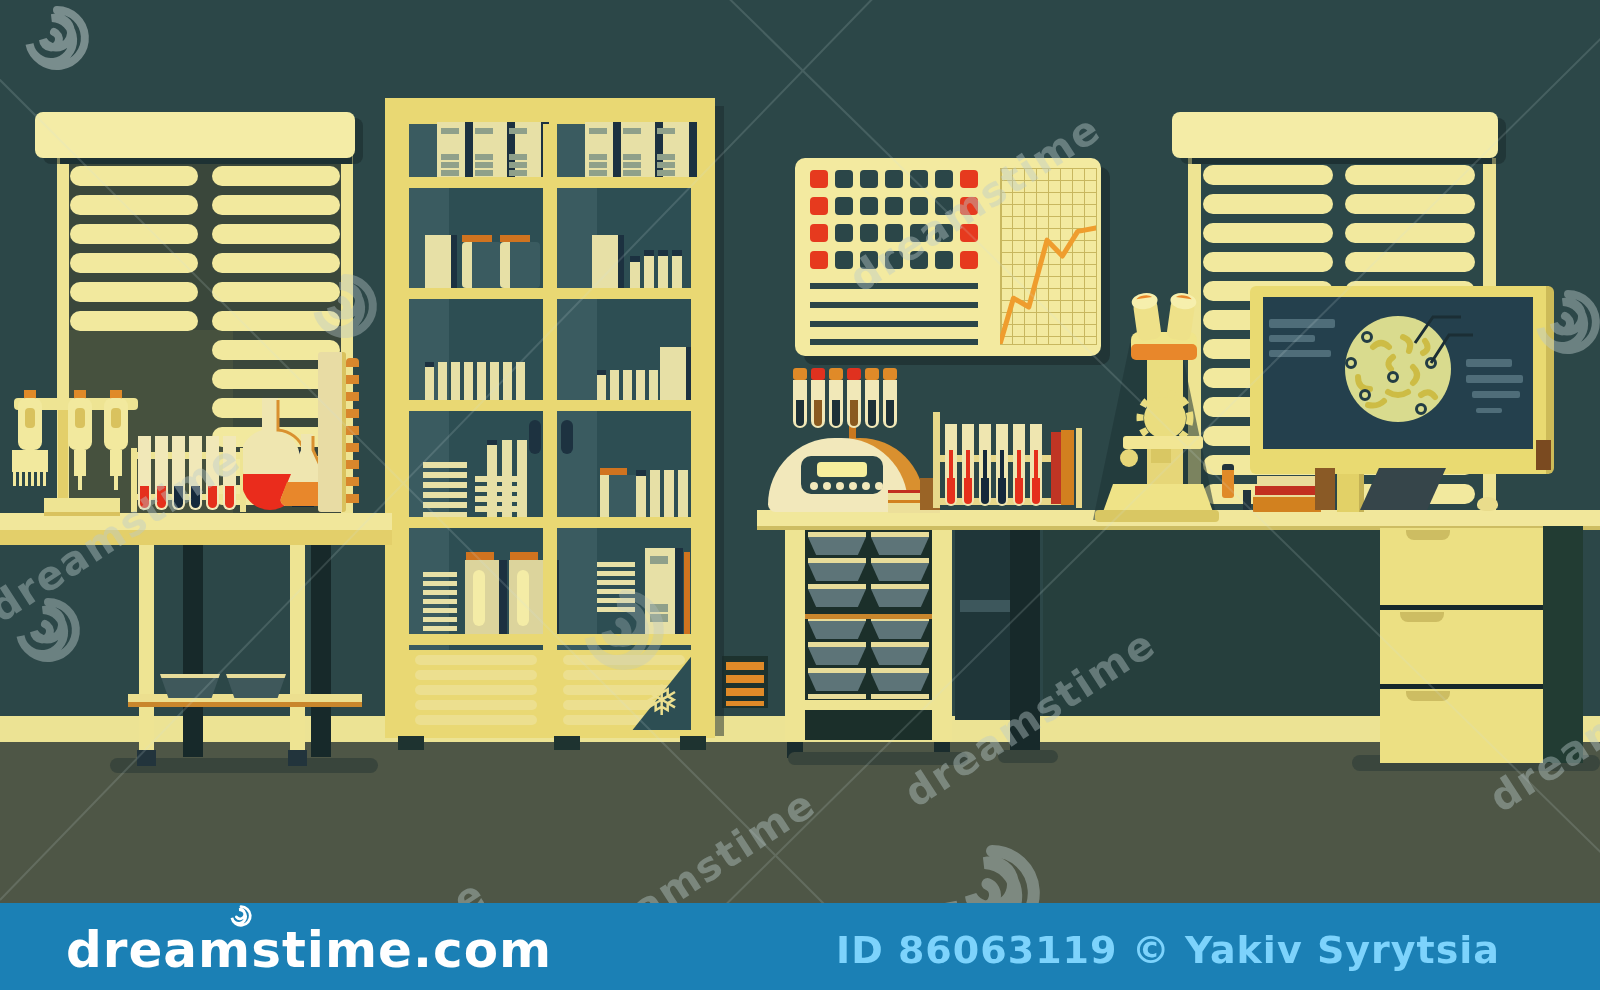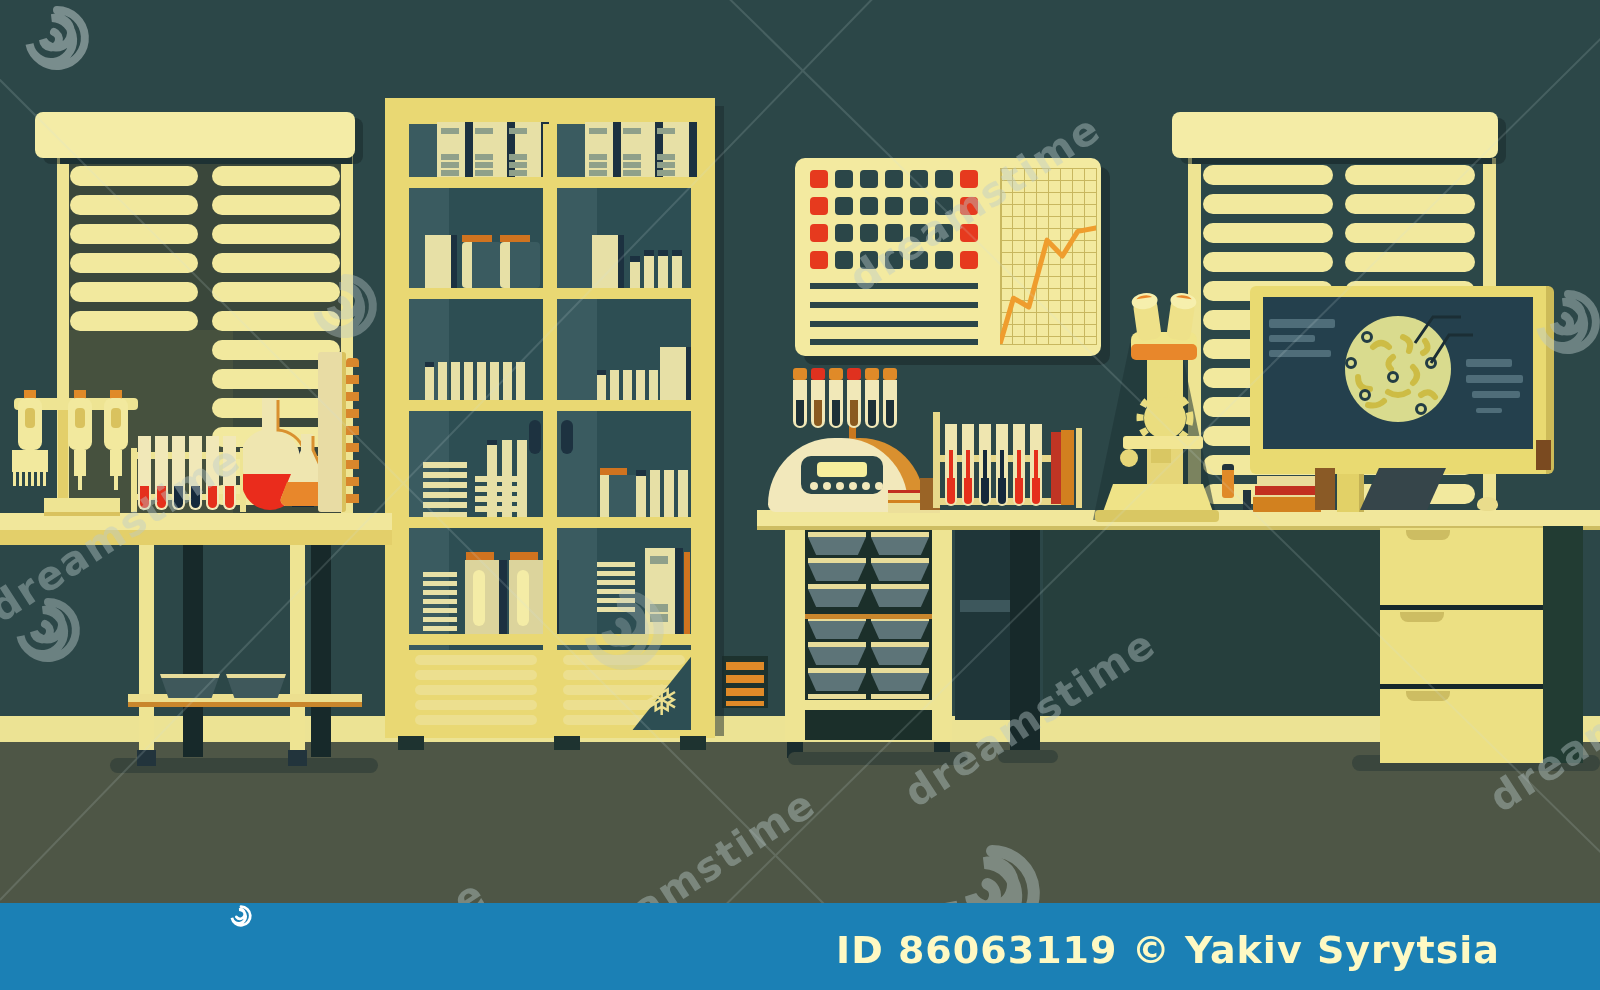--- a/index.html
+++ b/index.html
@@ -3,21 +3,21 @@
 <meta charset="utf-8">
 <style>
   html,body{margin:0;padding:0;background:#111;}
   #stage{position:relative;width:1600px;height:990px;overflow:hidden;background:#2c4748;
          font-family:"DejaVu Sans","Liberation Sans",sans-serif;}
   .abs{position:absolute;}
   .wm-text{position:absolute;font-size:40px;font-weight:bold;color:rgba(186,202,202,.42);
            transform:rotate(-33deg);white-space:nowrap;letter-spacing:2px;pointer-events:none;}
   .tray{clip-path:polygon(0 0,100% 0,86% 100%,14% 100%);}
   .footer-logo{position:absolute;left:66px;top:921px;font-size:50px;font-weight:bold;color:#fff;letter-spacing:1px;}
-  .footer-id{position:absolute;right:100px;top:928px;font-size:38px;font-weight:bold;color:#fef9c3;letter-spacing:1px;}
+  .footer-id{position:absolute;right:100px;top:928px;font-size:38px;font-weight:bold;color:#7dd3fc;letter-spacing:1px;}
 </style>
 </head>
 <body>
 
 <div id="stage">
 
   <div class="abs" style="left:66px;top:160px;width:278px;height:353px;background:#3a473b;"></div>
   <div class="abs" style="left:66px;top:330px;width:167px;height:183px;background:#46513e;"></div>
   <div class="abs" style="left:70px;top:166px;width:128px;height:20px;border-radius:10px;background:#f2e99e;box-shadow:0 29px #f2e99e,0 58px #f2e99e,0 87px #f2e99e,0 116px #f2e99e,0 145px #f2e99e;"></div>
   <div class="abs" style="left:212px;top:166px;width:128px;height:20px;border-radius:10px;background:#f2e99e;box-shadow:0 29px #f2e99e,0 58px #f2e99e,0 87px #f2e99e,0 116px #f2e99e,0 145px #f2e99e,0 174px #f2e99e,0 203px #f2e99e,0 232px #f2e99e,0 261px #f2e99e,0 290px #f2e99e,0 319px #f2e99e;"></div>
@@ -349,20 +349,21 @@
     <use href="#wm-spiral" transform="translate(1568,322)" opacity="0.45"></use>
   </svg>
   <div class="wm-text" style="left:830px;top:180px;">dreamstime</div>
   <div class="wm-text" style="left:-30px;top:510px;">dreamstime</div>
   <div class="wm-text" style="left:1470px;top:700px;">dreamstime</div>
   <div class="wm-text" style="left:545px;top:855px;">dreamstime</div>
   <div class="wm-text" style="left:885px;top:695px;">dreamstime</div>
   <div class="wm-text" style="left:215px;top:945px;">dreamstime</div>
 
   <div class="abs" style="left:0;top:903px;width:1600px;height:87px;background:#1b80b5;"></div>
+  <div class="footer-logo">dreamstime.com</div>
   <svg class="abs" style="left:228px;top:903px;" width="26" height="26" viewBox="-14 -14 28 28">
     <path d="M 0 -10 A 10 10 0 1 1 -9.8 2 A 7.5 7.5 0 1 0 -2 -7 A 5 5 0 1 1 -5 1" fill="none" stroke="#ffffff" stroke-width="3" stroke-linecap="round"></path>
   </svg>
   <div class="footer-id">
     <span>ID 86063119</span>
     <span> </span>
     <span>© Yakiv Syrytsia</span>
   </div>
 </div>
 

